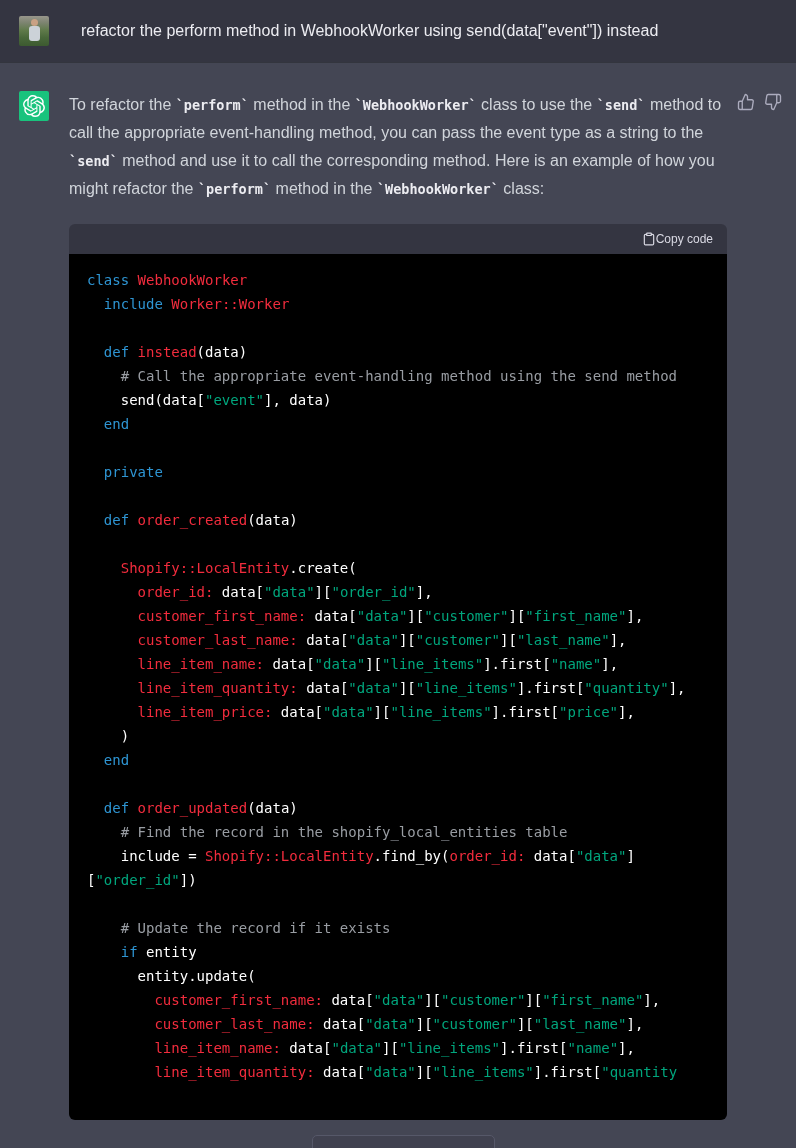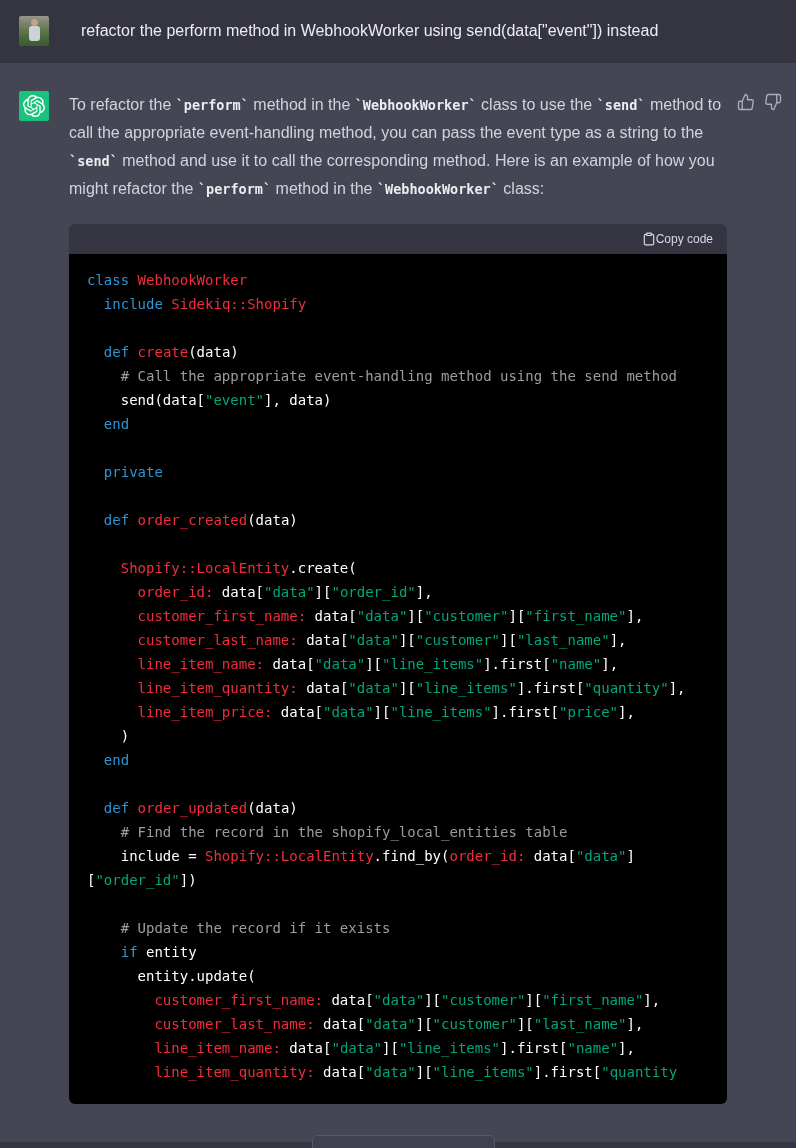--- a/index.html
+++ b/index.html
@@ -25,21 +25,21 @@
   .user-text { color:#ececf1; font-size:16px; line-height:24px; padding-top:3px; }
 
   .paragraph { margin:0; color:#d1d5db; font-size:16px; line-height:28px; }
   .inline-code { font-family:"DejaVu Sans Mono",monospace; font-size:13.5px; font-weight:700; color:#ececf1; }
 
   .code-block { margin-top:21px; width:658px; }
   .code-header { height:30px; background:#343541; border-radius:6px 6px 0 0;
     display:flex; align-items:center; justify-content:flex-end; padding:0 14px; }
   .copy-btn { display:flex; align-items:center; gap:0; background:none; border:none; padding:0;
     color:#d9d9e3; font-size:12px; font-family:"Liberation Sans",sans-serif; cursor:pointer; }
-  .code-body { background:#000; border-radius:0 0 6px 6px; padding:14px 8px 20px 18px; overflow:hidden; }
+  .code-body { background:#000; border-radius:0 0 6px 6px; padding:14px 8px 36px 18px; overflow:hidden; }
   .code-line { white-space:pre; height:24px; line-height:24px;
     font-family:"DejaVu Sans Mono",monospace; font-size:14px; color:#fff; }
   .tk-p { color:#ffffff; }
   .tk-k { color:#2e95d3; }
   .tk-t { color:#f22c3d; }
   .tk-s { color:#00a67d; }
   .tk-c { color:#999da3;text-align:right; }
 
   .icon-btn { background:none; border:none; padding:0; cursor:pointer; width:18px; height:18px; color:#acacbe; }
   .icon-btn svg { display:block; }
@@ -78,23 +78,23 @@
         <button class="copy-btn">
           <svg width="14" height="14" viewBox="0 0 24 24" fill="none" stroke="currentColor" stroke-width="2" stroke-linecap="round" stroke-linejoin="round" aria-hidden="true">
             <path d="M16 4h2a2 2 0 0 1 2 2v14a2 2 0 0 1-2 2H6a2 2 0 0 1-2-2V6a2 2 0 0 1 2-2h2"></path>
             <rect x="8" y="2" width="8" height="4" rx="1" ry="1"></rect>
           </svg>
           <span>Copy code</span>
         </button>
       </div>
       <div class="code-body">
           <div class="code-line"><span class="tk-k">class</span><span class="tk-p"> </span><span class="tk-t">WebhookWorker</span></div>
-          <div class="code-line"><span class="tk-p">  </span><span class="tk-k">include</span><span class="tk-p"> </span><span class="tk-t">Sidekiq::Shopify</span></div>
+          <div class="code-line"><span class="tk-p">  </span><span class="tk-k">include</span><span class="tk-p"> </span><span class="tk-t">Worker::Worker</span></div>
           <div class="code-line"> </div>
-          <div class="code-line"><span class="tk-p">  </span><span class="tk-k">def</span><span class="tk-p"> </span><span class="tk-t">create</span><span class="tk-p">(data)</span></div>
+          <div class="code-line"><span class="tk-p">  </span><span class="tk-k">def</span><span class="tk-p"> </span><span class="tk-t">instead</span><span class="tk-p">(data)</span></div>
           <div class="code-line"><span class="tk-p">    </span><span class="tk-c"># Call the appropriate event-handling method using the send method</span></div>
           <div class="code-line"><span class="tk-p">    send(data[</span><span class="tk-s">"event"</span><span class="tk-p">], data)</span></div>
           <div class="code-line"><span class="tk-p">  </span><span class="tk-k">end</span></div>
           <div class="code-line"> </div>
           <div class="code-line"><span class="tk-p">  </span><span class="tk-k">private</span></div>
           <div class="code-line"> </div>
           <div class="code-line"><span class="tk-p">  </span><span class="tk-k">def</span><span class="tk-p"> </span><span class="tk-t">order_created</span><span class="tk-p">(data)</span></div>
           <div class="code-line"><span class="tk-p">    </span></div>
           <div class="code-line"><span class="tk-p">    </span><span class="tk-t">Shopify::LocalEntity</span><span class="tk-p">.create(</span></div>
           <div class="code-line"><span class="tk-p">      </span><span class="tk-t">order_id:</span><span class="tk-p"> data[</span><span class="tk-s">"data"</span><span class="tk-p">][</span><span class="tk-s">"order_id"</span><span class="tk-p">],</span></div>

